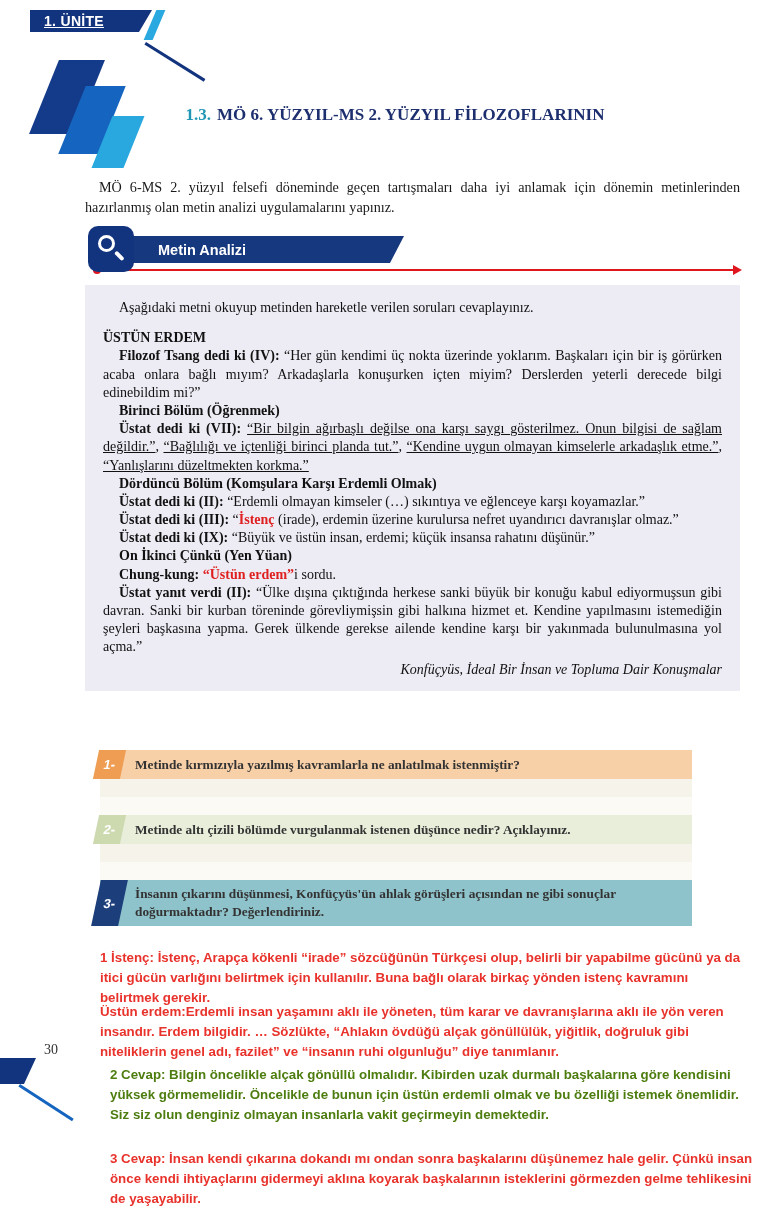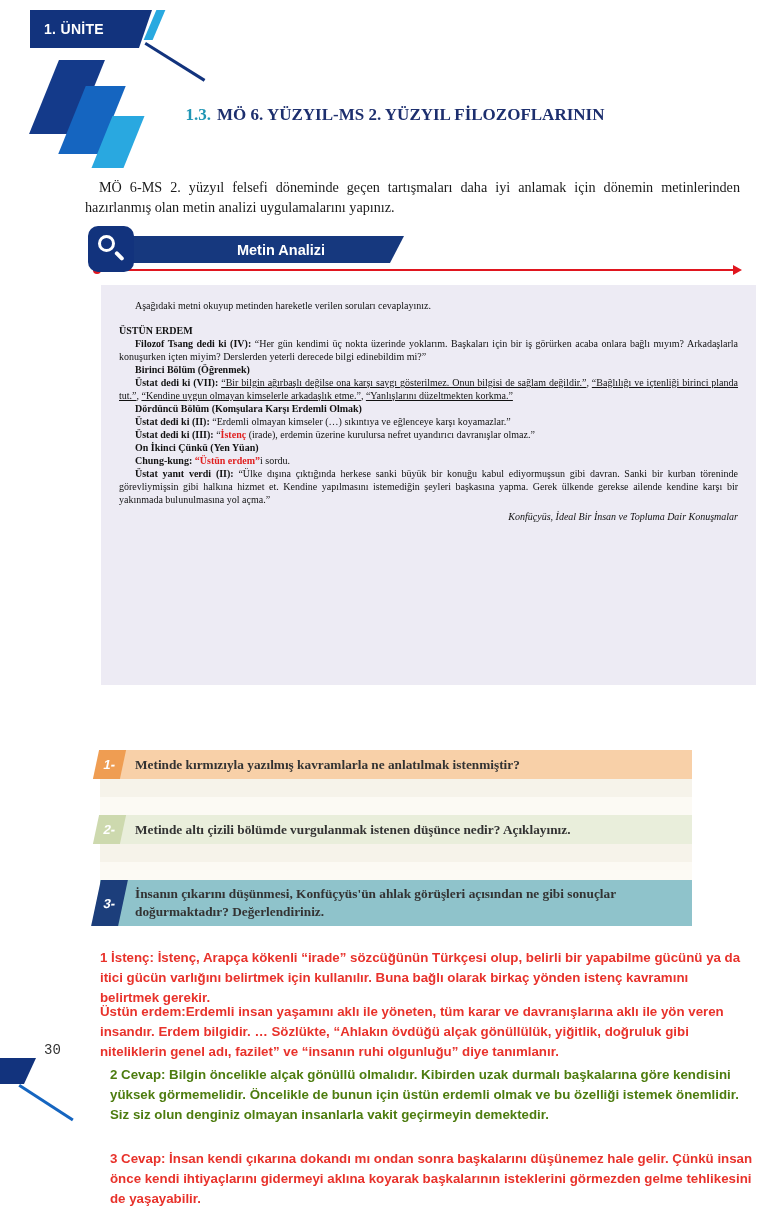--- a/index.html
+++ b/index.html
@@ -4,25 +4,25 @@
 <style>
   * { margin:0; padding:0; box-sizing:border-box; }
   body { background:#888; font-family:"Liberation Sans", sans-serif; }
   .page {
     position:relative; width:768px; height:1209px; margin:0 auto;
     background:#ffffff; overflow:hidden;
   }
 
   
   .unit-banner {
-    position:absolute; left:30px; top:10px; width:122px; height:38px;
+    position:absolute; left:30px; top:10px; width:122px; height:22px;
     background:#12337d; color:#fff;
     clip-path:polygon(0 0, 100% 0, calc(100% - 13px) 100%, 0 100%);
     display:flex; align-items:center; padding-left:14px;
-    font-weight:bold; font-size:14px; letter-spacing:.3px;
+    font-weight:bold; font-size:14px; letter-spacing:.3px;text-decoration:underline;
   }
   .banner-slash1 {
     position:absolute; left:150px; top:10px; width:9px; height:30px;
     background:#29a9e0; transform:skewX(-23deg);
   }
   .banner-tail {
     position:absolute; left:146px; top:42px; width:70px; height:3px;
     background:#12337d; transform:rotate(32deg); transform-origin:left top;
   }
 
@@ -59,41 +59,41 @@
   }
   .mag-handle {
     position:absolute; left:26px; top:28px; width:11px; height:3.5px;
     background:#fff; transform:rotate(45deg); border-radius:2px;
   }
   .activity-banner {
     position:absolute; left:132px; top:236px; width:272px; height:27px;
     background:#16387e; color:#fff;
     clip-path:polygon(0 0, 100% 0, calc(100% - 14px) 100%, 0 100%);
     display:flex; align-items:center; padding-left:26px;
-    font-weight:bold; font-size:14.5px; z-index:2;justify-content:center;
+    font-weight:bold; font-size:14.5px; z-index:2;
   }
   .red-line {
     position:absolute; left:96px; top:269px; width:640px; height:2px;
     background:#e0161f; z-index:1;
   }
   .red-dot {
     position:absolute; left:-3px; top:-3px; width:8px; height:8px;
     background:#e0161f; border-radius:50%;
   }
   .red-arrow {
     position:absolute; right:-6px; top:-4px; width:0; height:0;
     border-left:9px solid #e0161f; border-top:5px solid transparent;
     border-bottom:5px solid transparent;
   }
 
   
   .passage {
-    position:absolute; left:101px; top:285px; width:655px; min-height:400px;
+    position:absolute; left:85px; top:285px; width:655px; min-height:400px;
     background:#edebf4; padding:14px 18px 12px 18px;
-    font-family:"Liberation Serif", serif; font-size:10px; color:#111;
+    font-family:"Liberation Serif", serif; font-size:14px; color:#111;
     text-align:justify; line-height:1.3;
   }
   .passage p { text-indent:16px; }
   .passage p.intro-line { margin-bottom:12px; }
   .passage p.flush { text-indent:0; font-weight:bold; }
   .passage p.signature { text-align:right; text-indent:0; margin-top:4px; }
   .seg-b { font-weight:700; }
   .seg-r { color:#e02020; font-weight:700; }
   .seg-u { text-decoration:underline; }
   .seg-i { font-style:italic; }
@@ -133,21 +133,21 @@
   .hand.red { color:#e8322b;margin-top:16px; }
   .hand.blue { color:#4d7c0f; }
   .ans1 { left:100px; top:932px; width:650px; }
   .ans2 { left:100px; top:986px; width:655px; }
   .ans3 { left:110px; top:1065px; width:645px; }
   .ans4 { left:110px; top:1133px; width:645px; }
 
   
   .pageno {
     position:absolute; left:44px; top:1042px;
-    font-size:14px; color:#333; font-family:Liberation Mono, monospace;
+    font-size:14px; color:#333; font-family:Liberation Serif, serif;
   }
   .corner-shape {
     position:absolute; left:0; top:1058px; width:36px; height:26px;
     background:#12337d; clip-path:polygon(0 0, 100% 0, calc(100% - 12px) 100%, 0 100%);
   }
   .corner-tail {
     position:absolute; left:20px; top:1084px; width:64px; height:3px;
     background:#1565c0; transform:rotate(33deg); transform-origin:left top;
   }
 </style>
@@ -188,20 +188,21 @@
 
   <div class="passage">
     <p class="intro-line"><span>Aşağıdaki metni okuyup metinden hareketle verilen soruları cevaplayınız.</span></p>
     <p class="flush"><span class="seg-b">ÜSTÜN ERDEM</span></p>
     <p><span class="seg-b">Filozof Tsang dedi ki (IV): </span><span>“Her gün kendimi üç nokta üzerinde yoklarım. Başkaları için bir iş görürken acaba onlara bağlı mıyım? Arkadaşlarla konuşurken içten miyim? Derslerden yeterli derecede bilgi edinebildim mi?”</span></p>
     <p><span class="seg-b">Birinci Bölüm (Öğrenmek)</span></p>
     <p><span class="seg-b">Üstat dedi ki (VII): </span><span class="seg-u">“Bir bilgin ağırbaşlı değilse ona karşı saygı gösterilmez. Onun bilgisi de sağlam değildir.”</span><span>, </span><span class="seg-u">“Bağlılığı ve içtenliği birinci planda tut.”</span><span>, </span><span class="seg-u">“Kendine uygun olmayan kimselerle arkadaşlık etme.”</span><span>, </span><span class="seg-u">“Yanlışlarını düzeltmekten korkma.”</span></p>
     <p><span class="seg-b">Dördüncü Bölüm (Komşulara Karşı Erdemli Olmak)</span></p>
     <p><span class="seg-b">Üstat dedi ki (II): </span><span>“Erdemli olmayan kimseler (…) sıkıntıya ve eğlenceye karşı koyamazlar.”</span></p>
     <p><span class="seg-b">Üstat dedi ki (III): </span><span>“</span><span class="seg-r">İstenç</span><span> (irade), erdemin üzerine kurulursa nefret uyandırıcı davranışlar olmaz.”</span></p>
+    <p><span class="seg-b">Üstat dedi ki (IX): </span><span>“Büyük ve üstün insan, erdemi; küçük insansa rahatını düşünür.”</span></p>
     <p><span class="seg-b">On İkinci Çünkü (Yen Yüan)</span></p>
     <p><span class="seg-b">Chung-kung: </span><span class="seg-r">“Üstün erdem”</span><span>i sordu.</span></p>
     <p><span class="seg-b">Üstat yanıt verdi (II): </span><span>“Ülke dışına çıktığında herkese sanki büyük bir konuğu kabul ediyormuşsun gibi davran. Sanki bir kurban töreninde görevliymişsin gibi halkına hizmet et. Kendine yapılmasını istemediğin şeyleri başkasına yapma. Gerek ülkende gerekse ailende kendine karşı bir yakınmada bulunulmasına yol açma.”</span></p>
     <p class="signature"><span class="seg-i">Konfüçyüs, İdeal Bir İnsan ve Topluma Dair Konuşmalar</span></p>
   </div>
 
   <div class="q-bar q1">
     <span class="q-tag">1-</span>
     <span class="q-text">Metinde kırmızıyla yazılmış kavramlarla ne anlatılmak istenmiştir?</span>
   </div>

